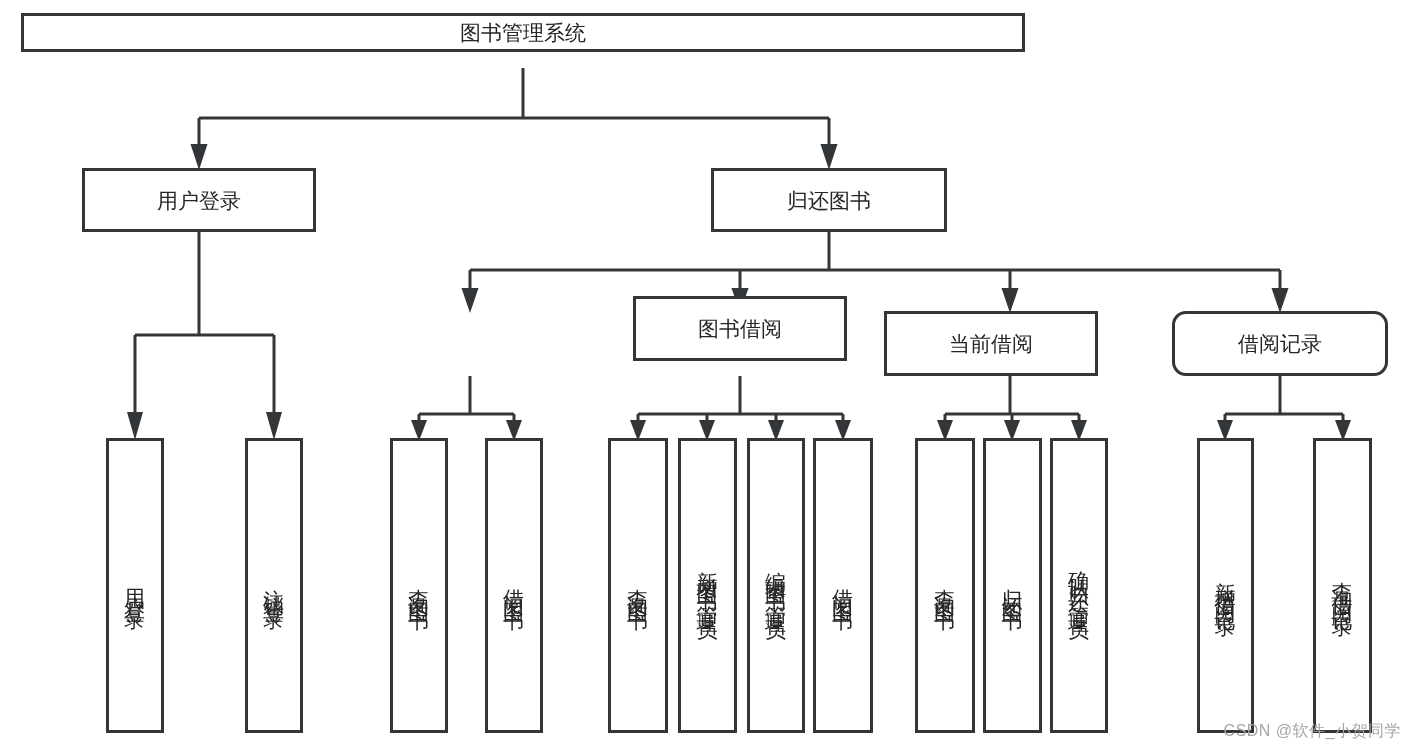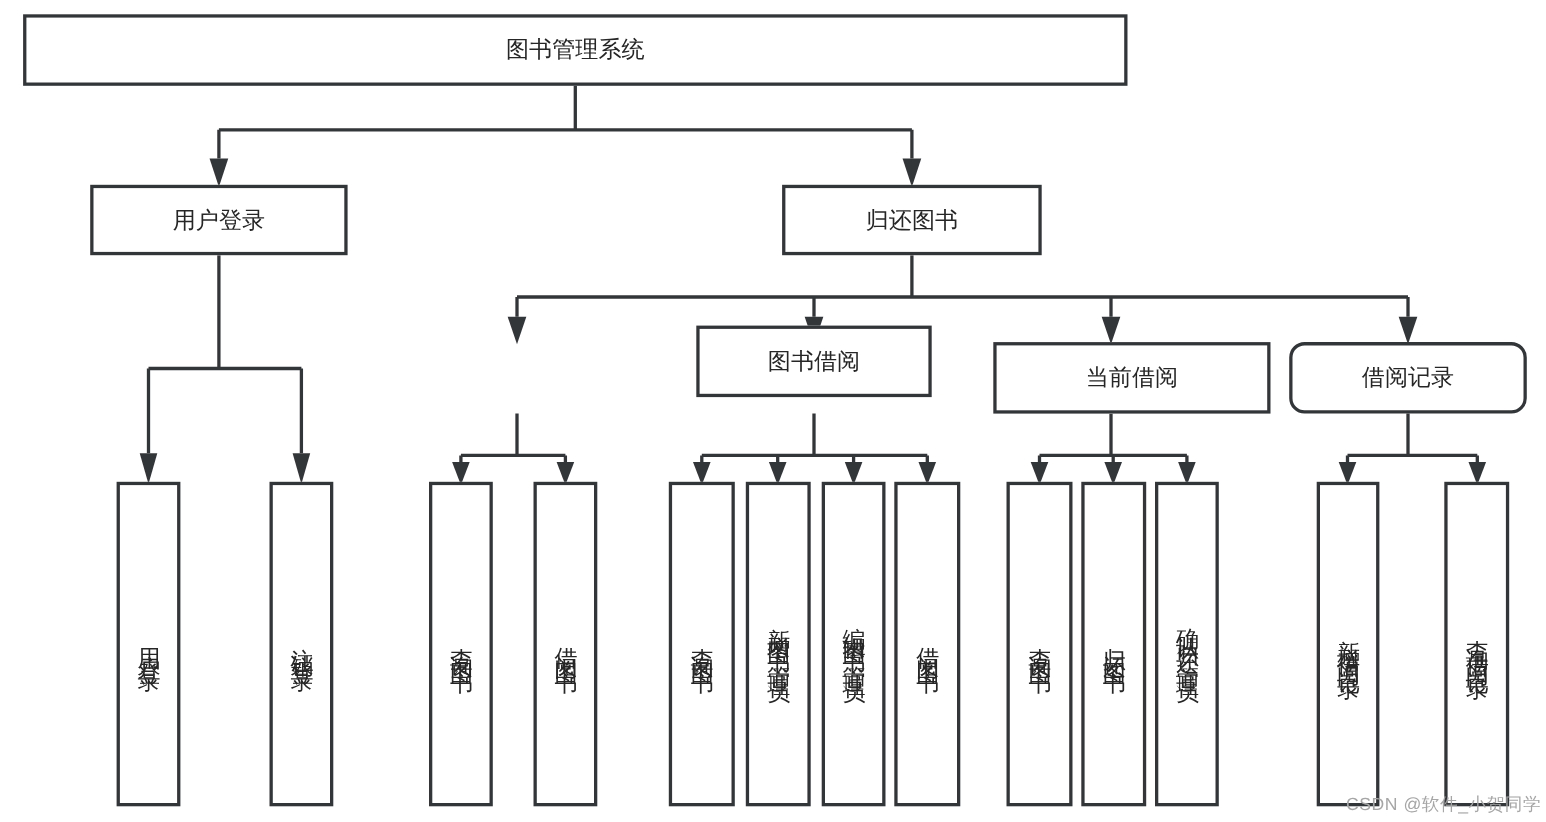--- a/index.html
+++ b/index.html
@@ -77,27 +77,27 @@
       <polygon points="768,420 784,420 776,441"></polygon>
       <polygon points="835,420 851,420 843,441"></polygon>
       <polygon points="937,420 953,420 945,441"></polygon>
       <polygon points="1004,420 1020,420 1012,441"></polygon>
       <polygon points="1071,420 1087,420 1079,441"></polygon>
       <polygon points="1217,420 1233,420 1225,441"></polygon>
       <polygon points="1335,420 1351,420 1343,441"></polygon>
     </g>
   </svg>
 
-  <div class="node" style="left:21px; top:13px; width:1004px; height:65px;text-align:right;">图书管理系统</div>
+  <div class="node" style="left:21px; top:13px; width:1004px; height:39px;text-align:right;">图书管理系统</div>
 
   <div class="node" style="left:82px; top:168px; width:234px; height:64px;">用户登录</div>
   <div class="node" style="left:711px; top:168px; width:236px; height:64px;">归还图书</div>
 
   <div class="node" style="left:633px; top:296px; width:214px; height:65px;">图书借阅</div>
-  <div class="node" style="left:903px; top:311px; width:252px; height:65px;">当前借阅</div>
+  <div class="node" style="left:884px; top:311px; width:214px; height:65px;">当前借阅</div>
   <div class="node" style="left:1172px; top:311px; width:216px; height:65px;border-radius:14px;">借阅记录</div>
 
   <div class="node v" style="left:106px; top:438px; width:58px; height:295px;">用户登录</div>
   <div class="node v" style="left:245px; top:438px; width:58px; height:295px;">注销登录</div>
 
   <div class="node v" style="left:390px; top:438px; width:58px; height:295px;">查询图书</div>
   <div class="node v" style="left:485px; top:438px; width:58px; height:295px;">借阅图书</div>
 
   <div class="node v" style="left:608px; top:438px; width:60px; height:295px;">查询图书</div>
   <div class="node v" style="left:678px; top:438px; width:59px; height:295px;">新增图书（管理员）</div>

